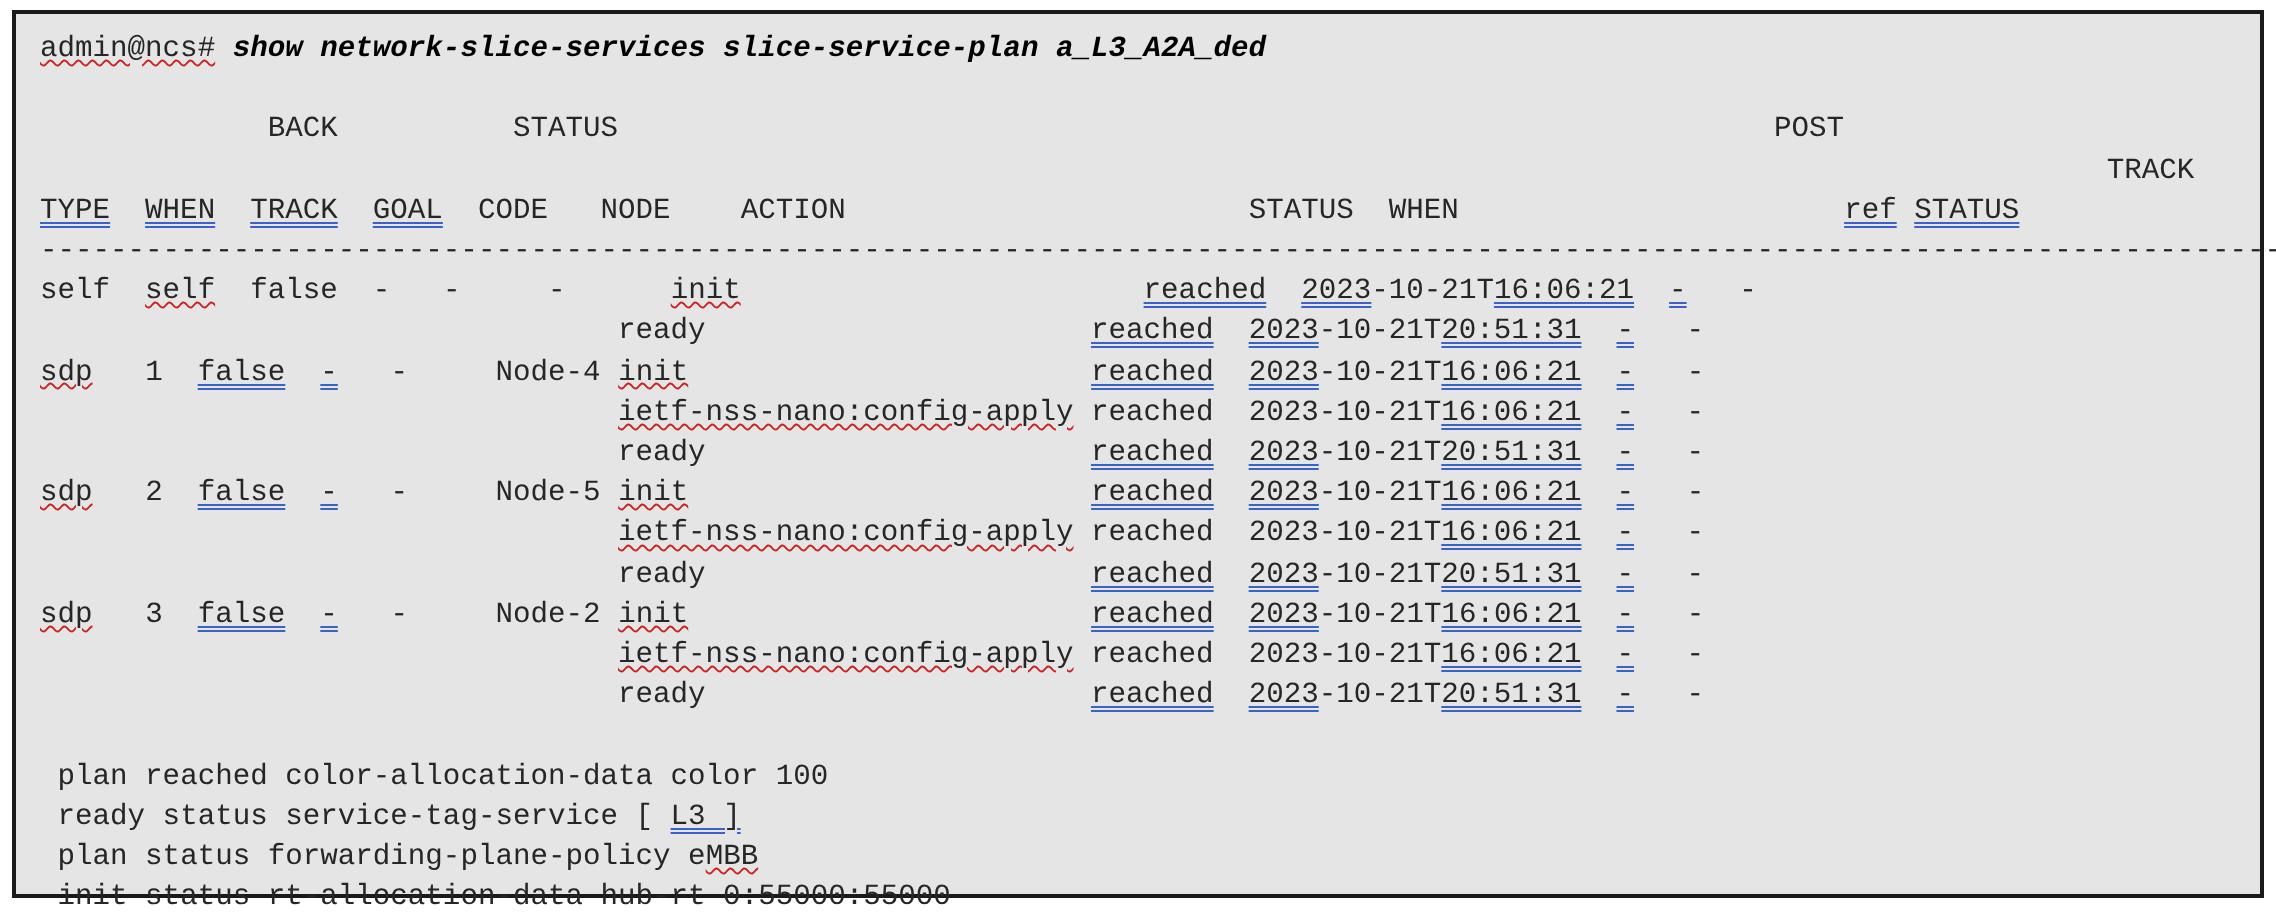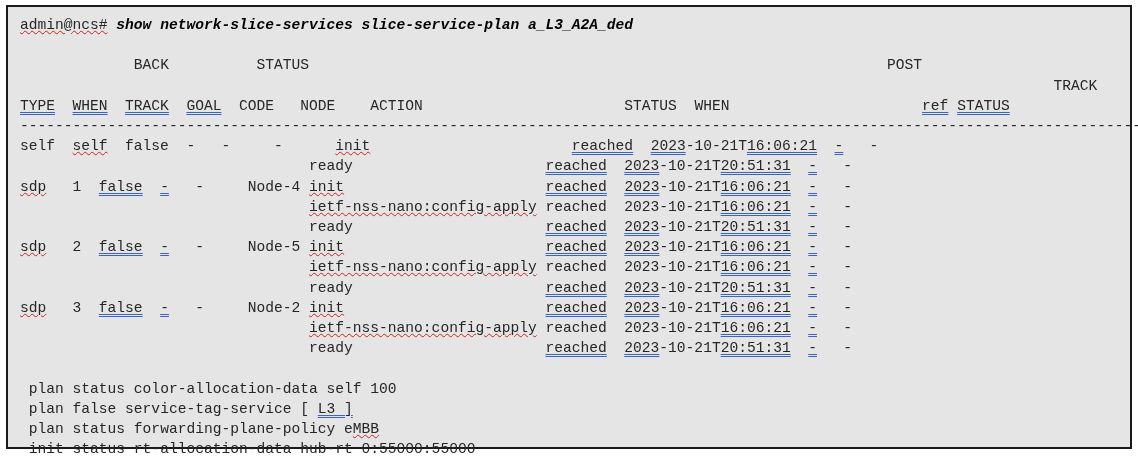--- a/index.html
+++ b/index.html
@@ -111,23 +111,23 @@
       <pre class="term">                                 <span>ready</span>                      <span class="gr">reached</span>  <span class="gr">2023</span><span>-10-21T</span><span class="gr">20:51:31</span>  <span class="gr">-</span>   <span>-</span></pre>
 
       <pre class="term"><span class="sp">sdp</span>   <span>3</span>  <span class="gr">false</span>  <span class="gr">-</span>   <span>-</span>     <span>Node-2</span> <span class="sp">init</span>                       <span class="gr">reached</span>  <span class="gr">2023</span><span>-10-21T</span><span class="gr">16:06:21</span>  <span class="gr">-</span>   <span>-</span></pre>
 
       <pre class="term">                                 <span class="sp">ietf-nss-nano:config-apply</span> <span>reached</span>  <span>2023</span><span>-10-21T</span><span class="gr">16:06:21</span>  <span class="gr">-</span>   <span>-</span></pre>
 
       <pre class="term">                                 <span>ready</span>                      <span class="gr">reached</span>  <span class="gr">2023</span><span>-10-21T</span><span class="gr">20:51:31</span>  <span class="gr">-</span>   <span>-</span></pre>
 
       <span class="blank"></span>
 
-      <pre class="term"> <span>plan status color-allocation-data self 100</span></pre>
+      <pre class="term"> <span>plan reached color-allocation-data color 100</span></pre>
 
-      <pre class="term"> <span>plan false service-tag-service [ </span><span class="gr">L3 ]</span></pre>
+      <pre class="term"> <span>ready status service-tag-service [ </span><span class="gr">L3 ]</span></pre>
 
       <pre class="term"> <span>plan status forwarding-plane-policy </span><span>e</span><span class="sp">MBB</span></pre>
 
       <pre class="term"> <span>init status rt-allocation-data hub-rt 0:55000:55000</span></pre>
 
     </div>
   </div>
 </div>
 
 </body></html>

